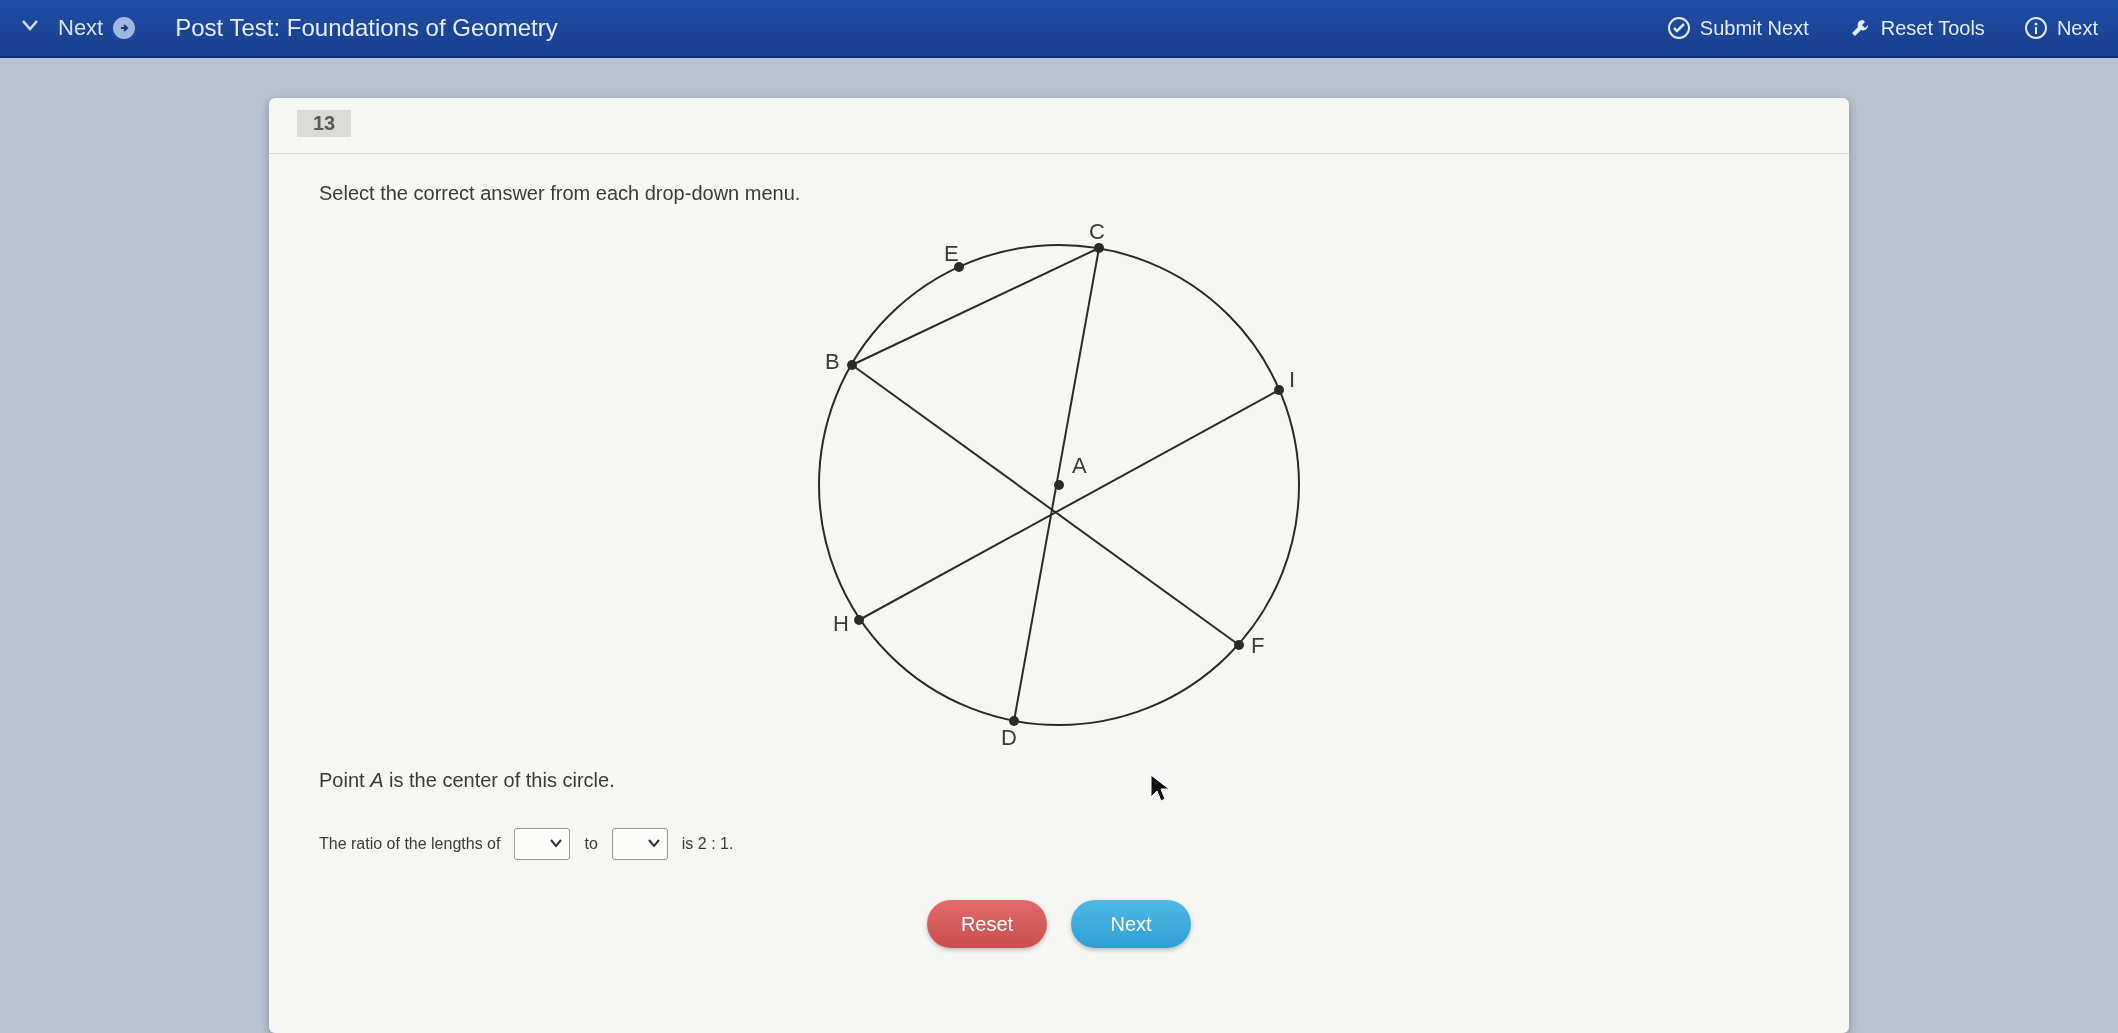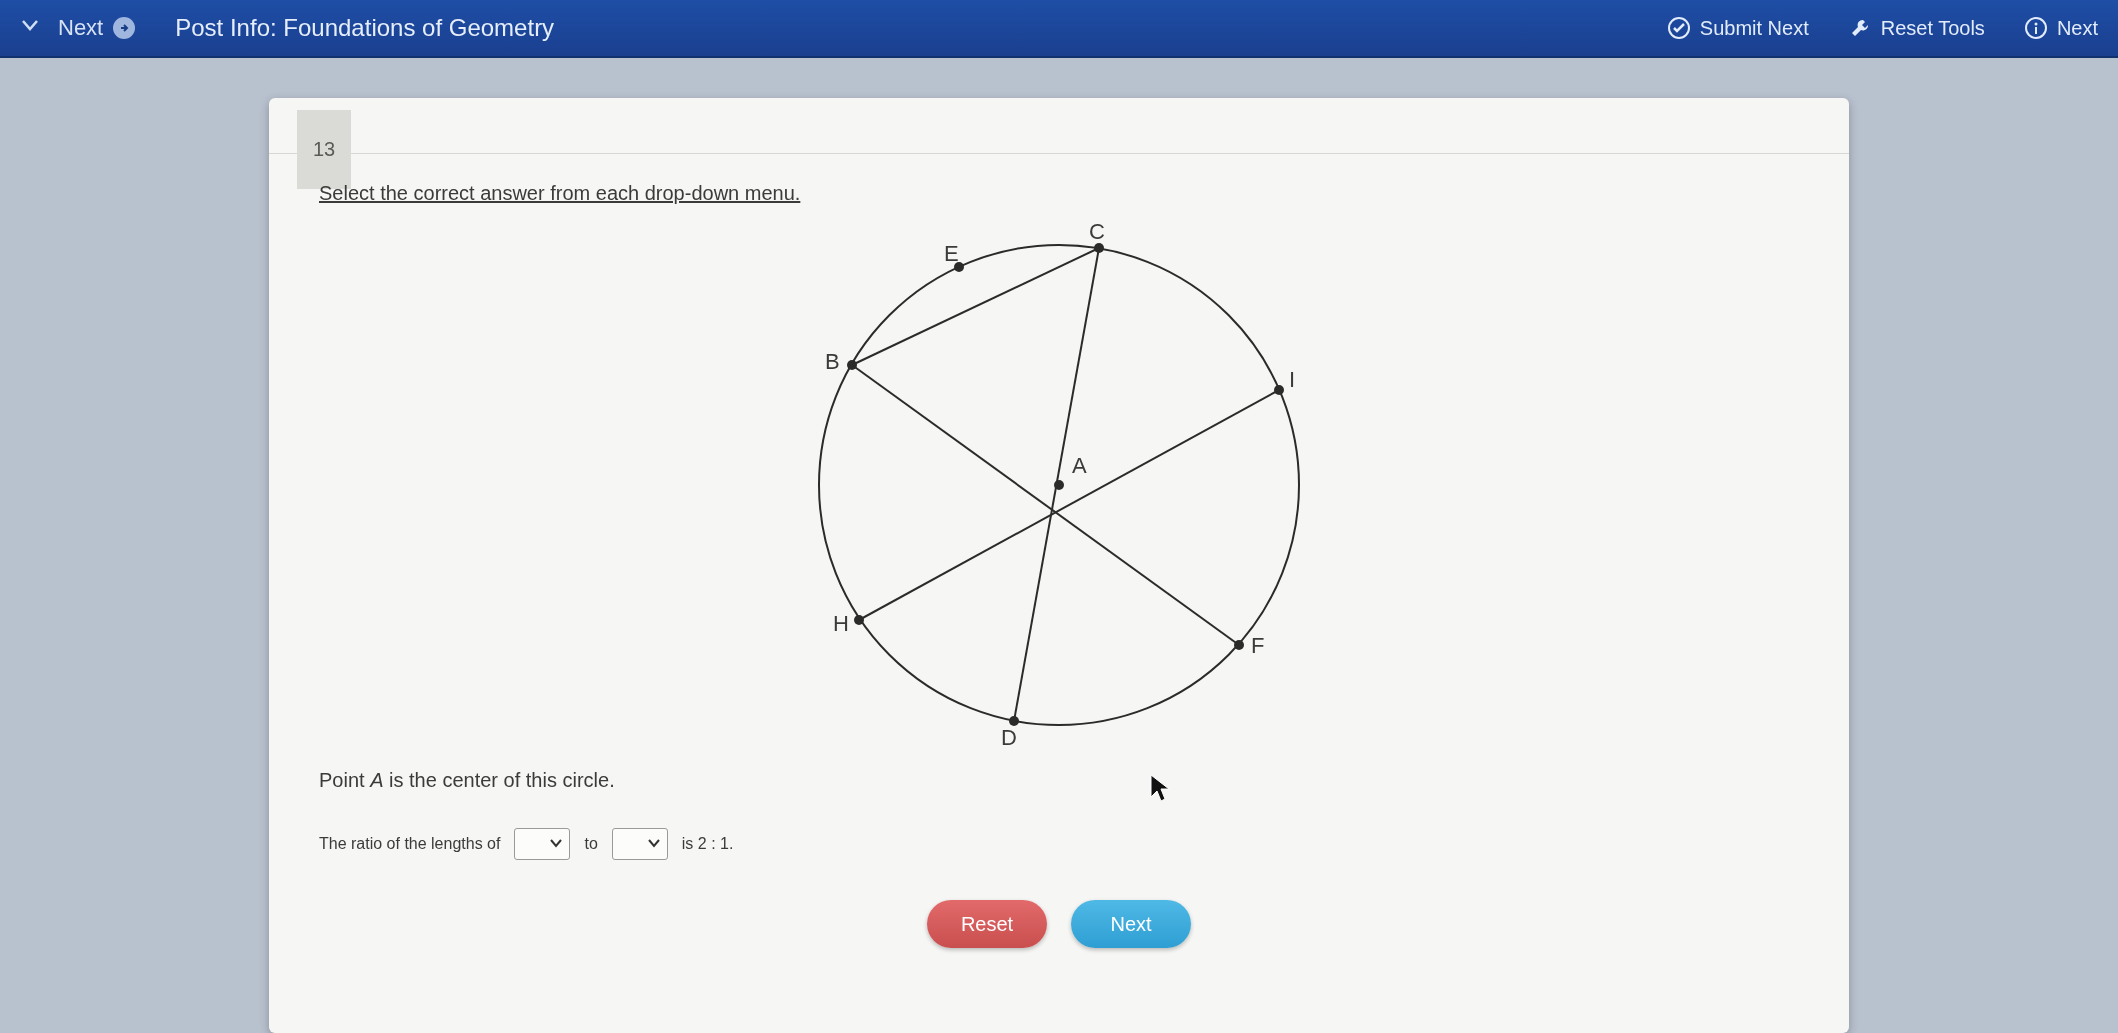--- a/index.html
+++ b/index.html
@@ -54,27 +54,27 @@
 
   .qnum-row {
     border-bottom: 1px solid #d7d7d3;
     padding: 12px 0 0 28px;
     height: 56px;
   }
   .qnum {
     display: inline-block;
     background: #dadad6;
     color: #5a5a56;
-    font-weight: normal;
+    font-weight: bold;
     font-size: 20px;
-    padding: 28px 16px;
+    padding: 2px 16px;
   }
 
   .qbody { padding: 28px 50px 10px 50px; color: #3b3b39; font-size: 20px; }
-  .instruction { margin-bottom: 20px; text-decoration: underline; }
+  .instruction { margin-bottom: 20px; }
 
   .diagram-wrap { width: 100%; display:flex; justify-content:center; margin: 6px 0 24px 0; }
   .diagram { width: 540px; height: 520px; position: relative; }
 
   .statement { margin-top: 8px; font-size: 20px; }
   .statement .italic { font-style: italic; }
 
   .answer-row { margin-top: 36px; display:flex; align-items:center; gap: 14px; font-size: 16px; }
   .dd {
     width: 56px; height: 32px; border: 1px solid #9a9a96; background: #fcfcfa;
@@ -111,21 +111,21 @@
   </span>
   <div class="next-pill">
     <span>Next</span>
     <span class="circle-plus">
       <svg width="14" height="14" viewBox="0 0 14 14">
           <circle cx="7" cy="7" r="6.5" fill="#9fb6df"></circle>
           <path d="M7 4l3 3-3 3M4 7h6" fill="none" stroke="#163d86" stroke-width="2"></path>
         </svg>
     </span>
   </div>
-  <div class="title">Post Info: Foundations of Geometry</div>
+  <div class="title">Post Test: Foundations of Geometry</div>
   <div class="spacer"></div>
   <div class="tool">
     <span class="icon">
       <svg width="22" height="22" viewBox="0 0 22 22">
           <circle cx="11" cy="11" r="10" fill="none" stroke="#e2ecfb" stroke-width="2"></circle>
           <path d="M6 11l3 3 7-7" fill="none" stroke="#e2ecfb" stroke-width="2.5"></path>
         </svg>
     </span>
     <span>Submit Next</span>
   </div>

